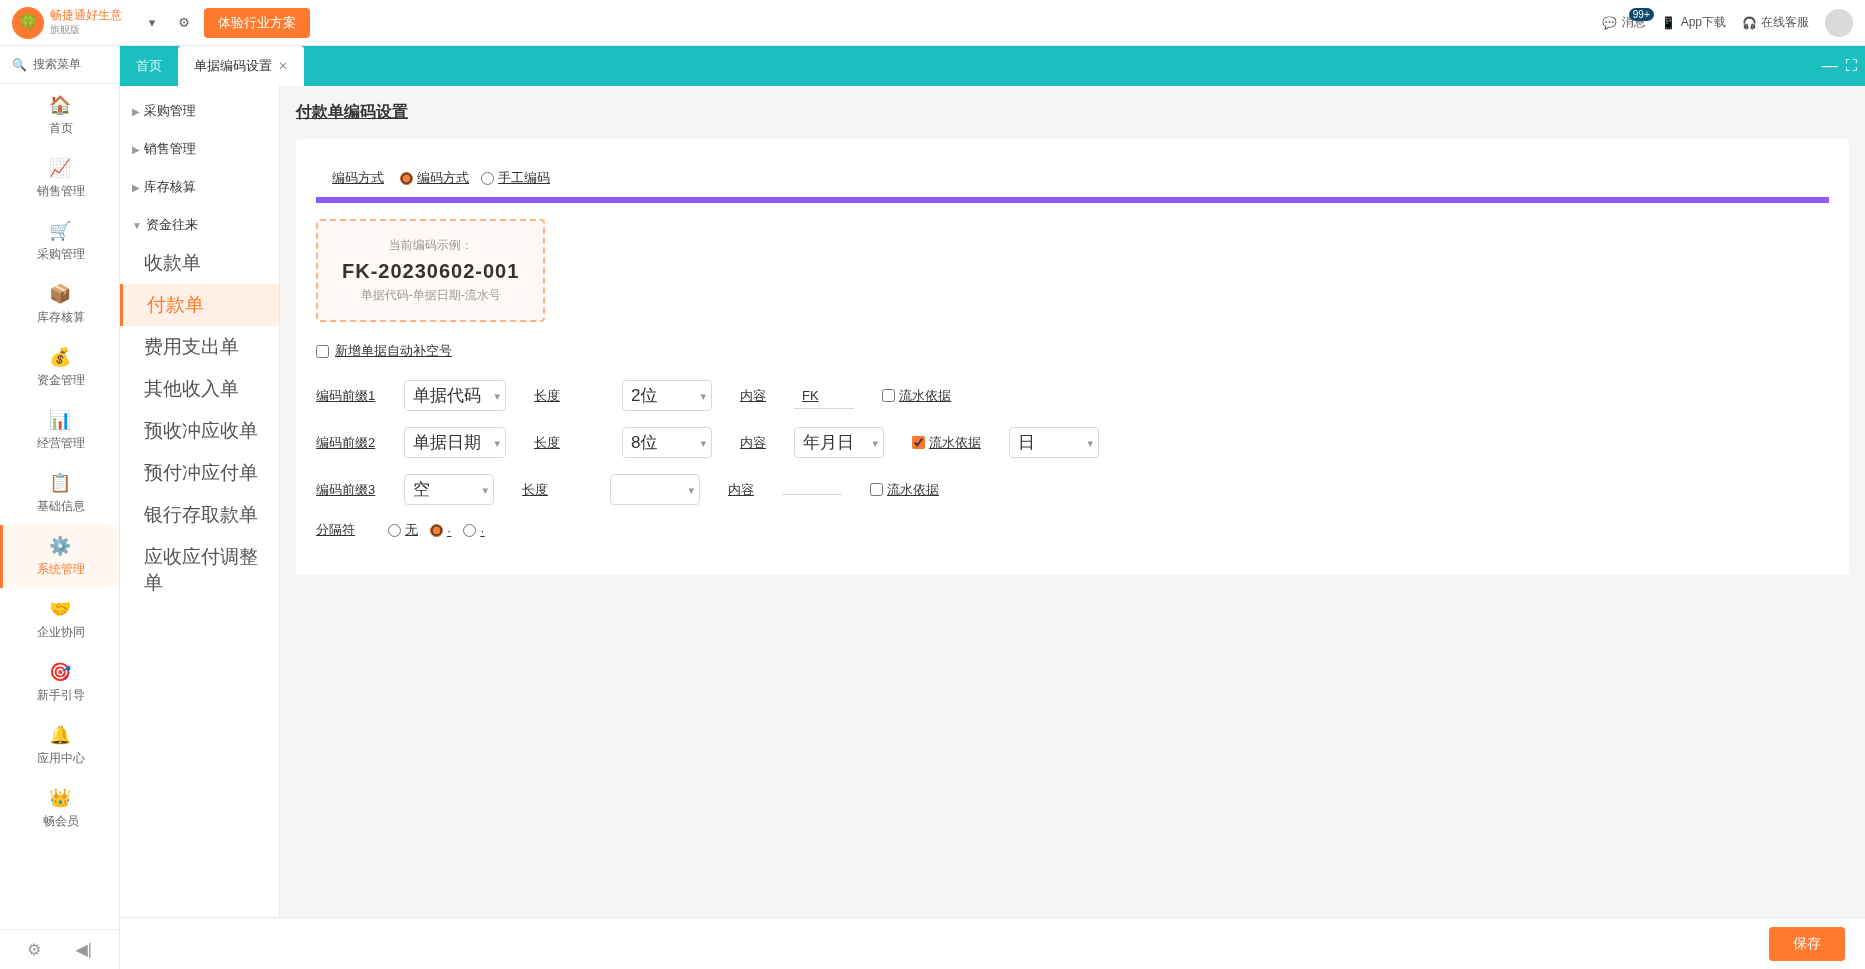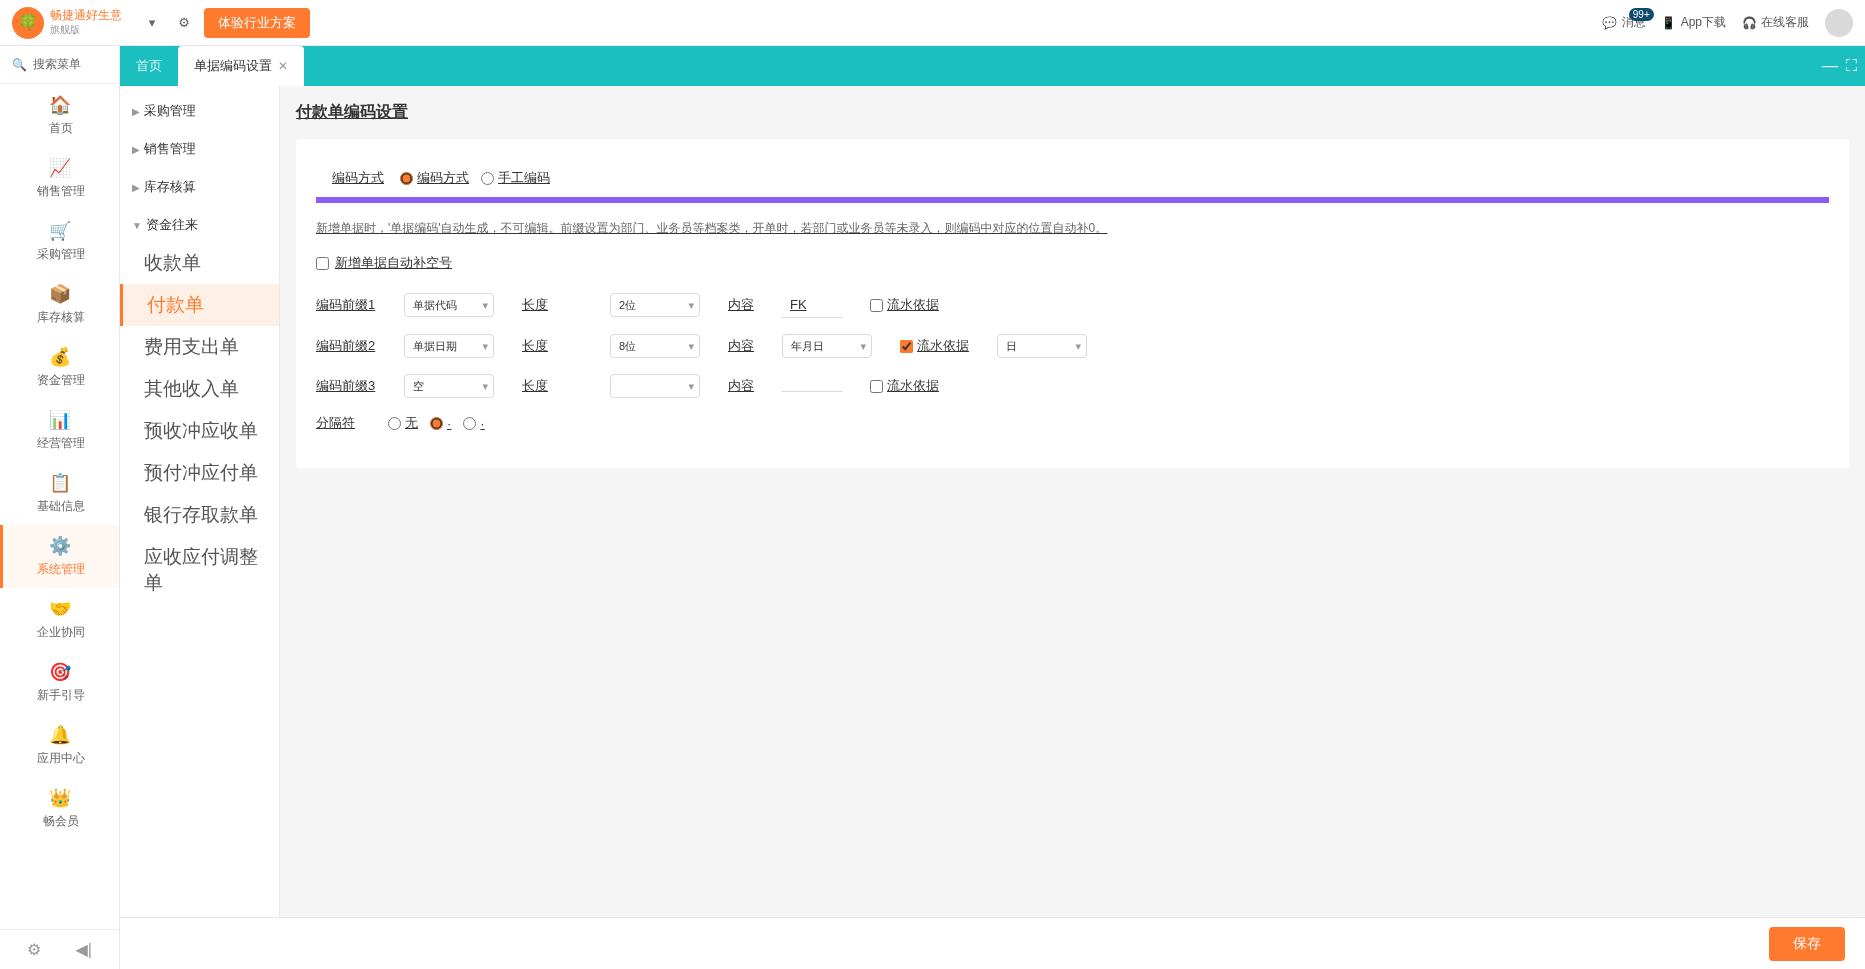--- a/index.html
+++ b/index.html
@@ -127,21 +127,21 @@
     .preview-label { font-size: 12px; color: #999; margin-bottom: 6px; }
     .preview-code { font-size: 20px; font-weight: bold; color: #333; letter-spacing: 1px; }
     .preview-desc { font-size: 12px; color: #999; margin-top: 4px; }
 
     .auto-fill-row { display: flex; align-items: center; gap: 6px; margin-bottom: 20px; }
     .checkbox-input { accent-color: #ff7a2f; }
 
     
     .form-row { display: flex; align-items: center; gap: 28px; margin-bottom: 16px; flex-wrap: wrap; }
     .form-label { color: #333; font-size: 13px; min-width: 60px; }
-    .form-select { border: 1px solid #d9d9d9; border-radius: 4px; padding: 5px 24px 5px 8px; font-size: 11px; color: #333; background: #fff; cursor: pointer; appearance: none; position: relative; min-width: 90px; }
+    .form-select { border: 1px solid #d9d9d9; border-radius: 4px; padding: 5px 24px 5px 8px; font-size: 17px; color: #333; background: #fff; cursor: pointer; appearance: none; position: relative; min-width: 90px; }
     .select-wrapper { position: relative; display: inline-block; }
     .select-wrapper::after { content: '▾'; position: absolute; right: 6px; top: 50%; transform: translateY(-50%); color: #999; font-size: 11px; pointer-events: none; }
     .form-input { border: 1px solid #d9d9d9; border-radius: 4px; padding: 5px 8px; font-size: 13px; color: #333; background: #fff; min-width: 60px; }
     .content-label { color: #333; font-size: 13px; }
     .content-value { font-size: 13px; color: #333; min-width: 60px; padding: 5px 8px; border-bottom: 1px solid #d9d9d9; display: inline-block; }
     .checkbox-row { display: flex; align-items: center; gap: 4px; }
     .checkbox-label { font-size: 13px; color: #333; }
 
     
     .serial-row { display: flex; align-items: center; gap: 12px; margin-bottom: 16px; }
@@ -329,23 +329,27 @@
             <span>编码方式</span>
           </label>
           <label class="radio-option">
             <input type="radio" class="radio-input" name="encoding_mode" style="">
             <span>手工编码</span>
           </label>
         </div>
       </div>
 
       
-      <div class="hint-text">新增单据时，'单据编码'自动生成，不可编辑。前缀设置为部门、业务员等档案类，开单时，若部门或业务员等未录入，则编码中对应的位置自动补0。</div>
-
-      
+
+      
+      <div class="preview-box">
+        <div class="preview-label">当前编码示例：</div>
+        <div class="preview-code">FK-20230602-001</div>
+        <div class="preview-desc">单据代码-单据日期-流水号</div>
+      </div>
 
       
       <div class="auto-fill-row">
         <input type="checkbox" class="checkbox-input" style="">
         <span>新增单据自动补空号</span>
       </div>
 
       
       <div class="form-row">
         <span class="form-label">编码前缀1</span>

